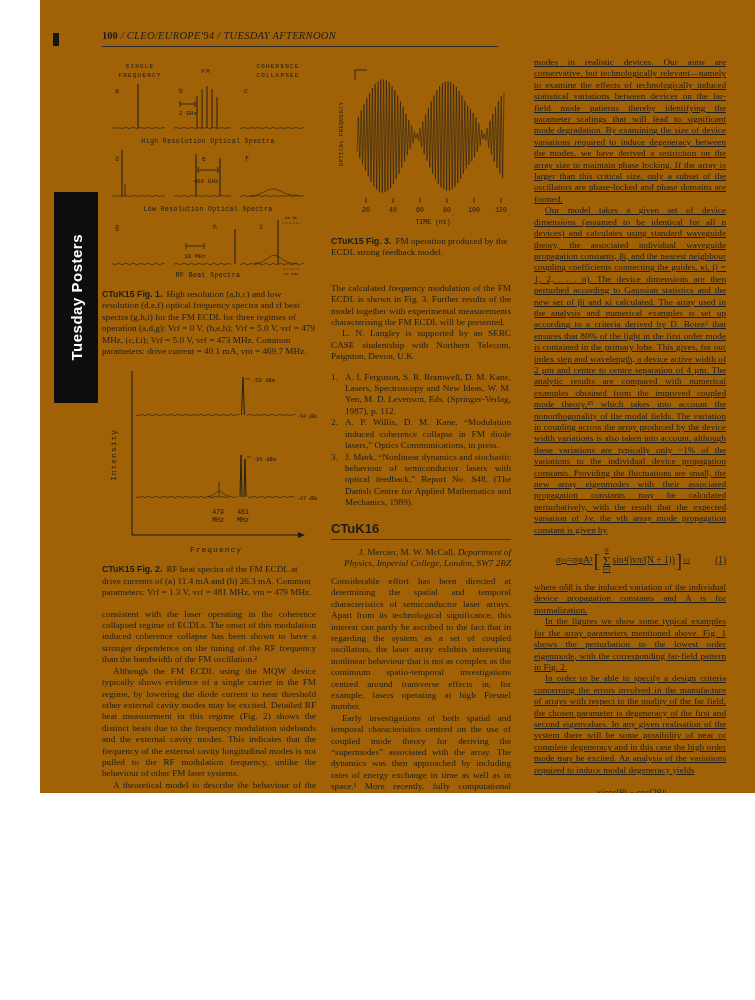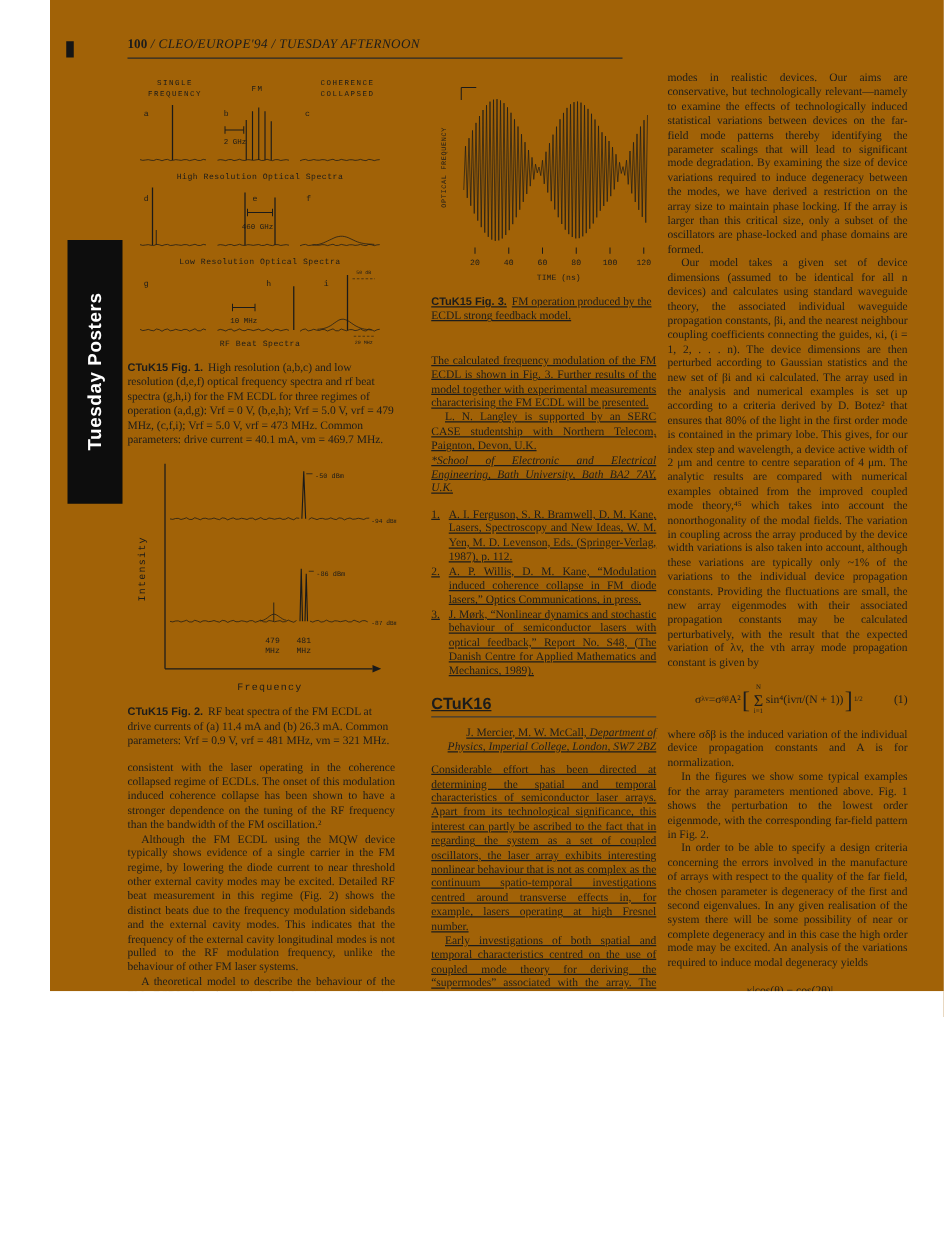--- a/index.html
+++ b/index.html
@@ -16,22 +16,22 @@
   .scan-mark-top{position:absolute;left:13px;top:33px;width:6px;height:13px;background:#151515;}
   .scan-mark-bottom{position:absolute;left:13px;top:983px;width:5px;height:13px;background:#151515;}
   
   #tab{position:absolute;left:14px;top:192px;width:44px;height:211px;background:#0d0d0d;
        display:flex;align-items:center;justify-content:center;}
   #tab span{writing-mode:vertical-rl;transform:rotate(180deg);color:#fff;
        font-family:"Liberation Sans",sans-serif;font-weight:bold;font-size:15px;letter-spacing:0.5px;}
   
   .col{position:absolute;top:58px;}
   #col1{left:62px;width:214px;}
-  #col2{left:305px;width:180px;text-decoration:underline;}
-  #col3{left:494px;width:192px;top:57px;}
+  #col2{left:291px;width:180px;}
+  #col3{left:494px;width:192px;top:57px;text-decoration:underline;}
   .para{font-size:9.2px;line-height:11.4px;text-align:justify;margin:0;}
   .ind{text-indent:11px;}
   .caption{font-size:9.2px;line-height:11.4px;text-align:left;margin:6px 0 0 0;}
   .cap-lead{font-family:"Liberation Sans",sans-serif;font-weight:bold;font-size:8.8px;margin-right:4px;}
   .affil{font-style:italic;}
   .gap-top{margin-top:24px;}
   .small-gap-top{margin-top:10px;}
   
   .refs{margin-top:9px;}
   .ref{display:flex;font-size:9.2px;line-height:11.4px;margin:0;}
@@ -176,21 +176,21 @@
         <polyline points="34,132.1 36.2,132.5 38.400000000000006,131.8 40.60000000000001,131.7 42.80000000000001,132.6 45.000000000000014,132.0 47.20000000000002,131.2 49.40000000000002,132.5 51.60000000000002,132.6 53.800000000000026,131.2 56.00000000000003,131.9 58.20000000000003,132.8 60.400000000000034,131.7 62.60000000000004,131.6 64.80000000000004,132.3 67.00000000000004,132.1 69.20000000000005,131.4 71.40000000000005,132.2 73.60000000000005,132.7 75.80000000000005,131.3 78.00000000000006,131.6 80.20000000000006,132.9 82.40000000000006,131.9 84.60000000000007,131.3 86.80000000000007,132.4 89.00000000000007,132.3 91.20000000000007,131.6 93.40000000000008,132.0 95.60000000000008,132.6 97.80000000000008,131.6 100.00000000000009,131.5 102.20000000000009,132.8 104.40000000000009,132.1 106.6000000000001,131.1 108.8000000000001,132.4 111.0000000000001,132.6 113.2000000000001,131.4 115.4000000000001,131.8 117.60000000000011,132.4 119.80000000000011,131.9 122.00000000000011,131.5 124.20000000000012,132.5 126.40000000000012,132.3 128.6000000000001,131.1 130.8000000000001,132.1 133.00000000000009,132.8 135.20000000000007,131.4" fill="none" stroke="#1a1a1a" stroke-width="0.6"></polyline>
         <polyline points="146,131.9 148.2,132.7 150.39999999999998,131.7 152.59999999999997,131.3 154.79999999999995,132.7 156.99999999999994,132.3 159.19999999999993,131.1 161.39999999999992,132.2 163.5999999999999,132.6 165.7999999999999,131.6 167.9999999999999,131.8 170.19999999999987,132.4 172.39999999999986,131.9 174.59999999999985,131.4 176.79999999999984,132.5 178.99999999999983,132.5 181.19999999999982,131.1 183.3999999999998,132.0 185.5999999999998,132.8 187.79999999999978,131.6 189.99999999999977,131.5 192.19999999999976,132.5" fill="none" stroke="#1a1a1a" stroke-width="0.6"></polyline>
         <polyline points="106,131.8 107.5,131.5 109,131.0 110.5,130.2 112,129.2 113.5,128.0 115,127.0 116.5,126.4 118,126.4 119.5,127.1 121,128.1 122.5,129.1 124,130.1 125.5,130.8 127,131.2" fill="none" stroke="#1a1a1a" stroke-width="0.6"></polyline>
         <line x1="117" y1="132" x2="117" y2="117" stroke="#1a1a1a" stroke-width="0.7"></line>
         <polyline points="138,132 139,90 140,132" fill="none" stroke="#1a1a1a" stroke-width="0.9"></polyline>
         <polyline points="142,132 143,94 144,132" fill="none" stroke="#1a1a1a" stroke-width="0.9"></polyline>
         <line x1="145" y1="92" x2="149" y2="92" stroke="#1a1a1a" stroke-width="0.6"></line>
       </svg>
 
     <p class="caption" id="fig2cap">
-      <span class="cap-lead">CTuK15   Fig. 2.</span><span>RF beat spectra of the FM ECDL at drive currents of (a) 11.4 mA and (b) 26.3 mA. Common parameters: Vrf = 0.9 V, vrf = 481 MHz, vm = 321 MHz.</span>
+      <span class="cap-lead">CTuK15   Fig. 2.</span><span>RF beat spectra of the FM ECDL at drive currents of (a) 11.4 mA and (b) 26.3 mA. Common parameters: Vrf = 1.3 V, vrf = 481 MHz, vm = 479 MHz.</span>
     </p>
 
     <p class="para small-gap-top">consistent with the laser operating in the coherence collapsed regime of ECDLs. The onset of this modulation induced coherence collapse has been shown to have a stronger dependence on the tuning of the RF frequency than the bandwidth of the FM oscillation.²</p>
     <p class="para ind">Although the FM ECDL using the MQW device typically shows evidence of a single carrier in the FM regime, by lowering the diode current to near threshold other external cavity modes may be excited. Detailed RF beat measurement in this regime (Fig. 2) shows the distinct beats due to the frequency modulation sidebands and the external cavity modes. This indicates that the frequency of the external cavity longitudinal modes is not pulled to the RF modulation frequency, unlike the behaviour of other FM laser systems.</p>
     <p class="para ind">A theoretical model to describe the behaviour of the FM ECDL has been developed using an iterative travelling wave model³ in the strong feedback regime.</p>
   </div>
 
   <div class="col" id="col2">
     <svg id="fig3-svg" width="180" height="172" viewBox="0 0 180 172">
       <text class="f3lab" transform="rotate(-90 12 76)" x="12" y="76">OPTICAL FREQUENCY</text>
@@ -211,21 +211,20 @@
         <line x1="143" y1="140" x2="143" y2="145" stroke="#1a1a1a" stroke-width="0.8"></line>
         <line x1="170" y1="140" x2="170" y2="145" stroke="#1a1a1a" stroke-width="0.8"></line>
       </svg>
 
     <p class="caption">
       <span class="cap-lead">CTuK15   Fig. 3.</span><span>FM operation produced by the ECDL strong feedback model.</span>
     </p>
 
     <p class="para gap-top">The calculated frequency modulation of the FM ECDL is shown in Fig. 3. Further results of the model together with experimental measurements characterising the FM ECDL will be presented.</p>
     <p class="para ind">L. N. Langley is supported by an SERC CASE studentship with Northern Telecom, Paignton, Devon, U.K.</p>
-    <p class="para affil">*School of Electronic and Electrical Engineering, Bath University, Bath BA2 7AY, U.K.</p>
 
     <div class="refs">
       <div class="ref">
         <span class="ref-num">1.</span>
         <span class="ref-text">A. I. Ferguson, S. R. Bramwell, D. M. Kane, Lasers, Spectroscopy and New Ideas, W. M. Yen, M. D. Levenson, Eds. (Springer-Verlag, 1987), p. 112.</span>
       </div>
       <div class="ref">
         <span class="ref-num">2.</span>
         <span class="ref-text">A. P. Willis, D. M. Kane, “Modulation induced coherence collapse in FM diode lasers,” Optics Communications, in press.</span>
       </div>

